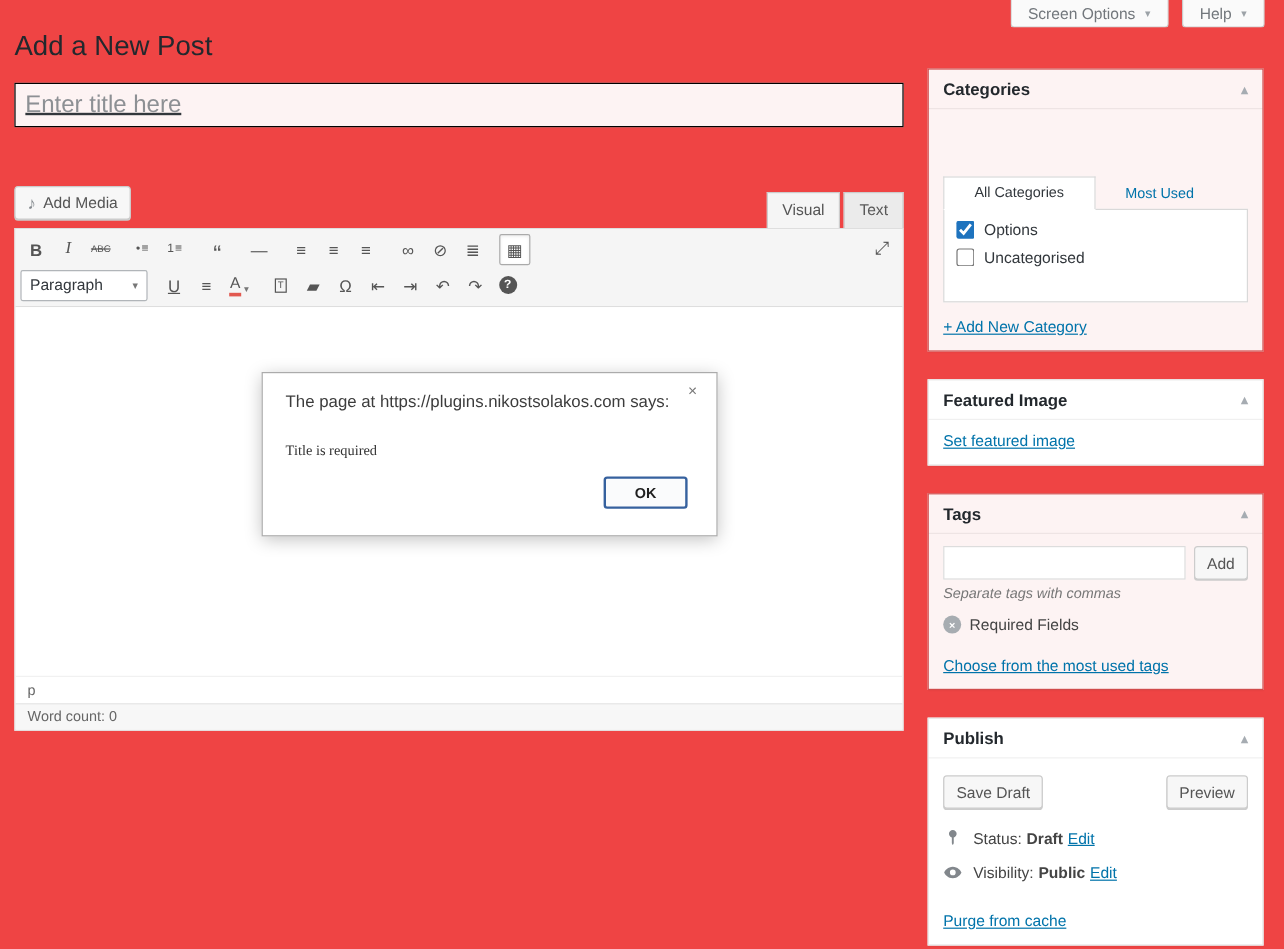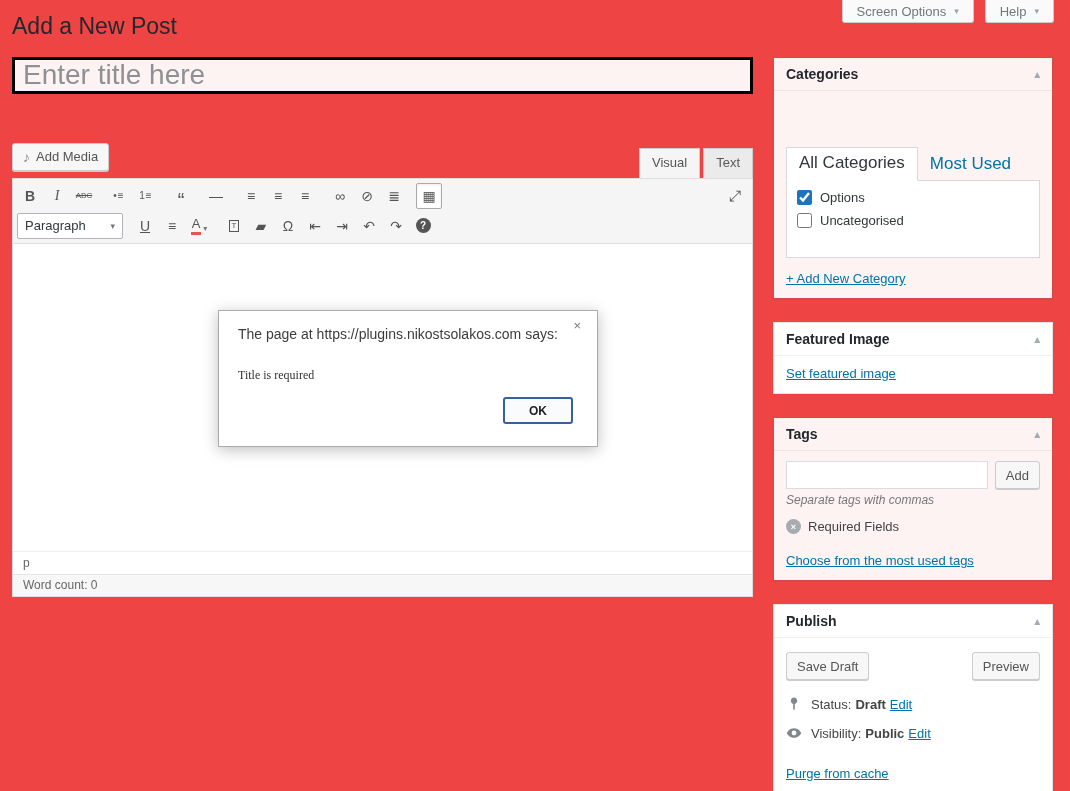--- a/index.html
+++ b/index.html
@@ -9,23 +9,23 @@
 
   
   .screen-meta { position:absolute; top:0; right:16px; display:flex; gap:11px; z-index:5; }
   .meta-btn { display:inline-flex; align-items:center; gap:8px; height:23px; padding:0 14px;
     background:#fafafa; border:1px solid #ccc; border-top:none; border-radius:0 0 3px 3px;
     font-size:13px; color:#72777c; cursor:pointer; font-family:inherit; }
   .meta-btn::after { content:"▾"; font-size:9px; color:#9ca2a7; }
 
   
   .main { position:absolute; left:12px; top:0; width:741px; }
-  .page-title { margin:0; padding:12px 0 0; font-size:23px; font-weight:400; color:#23282d; line-height:1.3; }
-  .title-input { margin-top:15px; width:100%; height:37px; font-size:28px; padding:3px 8px;
-    border:3px solid #000000; background:#fdf3f3; color:#32373c; outline:none; font-family:inherit; }
+  .page-title { margin:0; padding:24px 0 0; font-size:23px; font-weight:400; color:#23282d; line-height:1.3; }
+  .title-input { margin-top:15px; width:100%; height:37px; font-size:20px; padding:3px 8px;
+    border:1px solid #000000; background:#fdf3f3; color:#32373c; outline:none; font-family:inherit;text-decoration:underline; }
   .title-input::placeholder { color:#8d9094; }
 
   .editor-tools { margin-top:49px; display:flex; justify-content:space-between; align-items:flex-end; height:35px; }
   .btn { display:inline-flex; align-items:center; justify-content:center; gap:6px; background:#f7f7f7;
     border:1px solid #ccc; border-radius:3px; box-shadow:0 1px 0 #ccc; color:#555; font-size:13px;
     padding:0 10px; height:28px; font-family:inherit; cursor:pointer; white-space:nowrap; }
   .add-media-btn { align-self:flex-start; }
   .media-icon { color:#82878c; font-size:14px; }
   .editor-tabs { display:flex; }
   .editor-tab { padding:6px 12px 8px; font-size:13px; color:#595959; background:#ebebeb;
@@ -78,21 +78,21 @@
   .sidebar { position:absolute; left:773px; top:57px; width:280px; }
   .panel { background:#fff; border:1px solid #e5e5e5; box-shadow:0 1px 1px rgba(0,0,0,.04); margin-bottom:23px; }
   .panel.required { border-color:#d14b4b; background:#fdf3f3; }
   .panel-header { display:flex; justify-content:space-between; align-items:center; padding:8px 12px;
     font-size:14px; font-weight:700; color:#23282d; border-bottom:1px solid rgba(0,0,0,.06); }
   .toggle { color:#a6acb2; font-size:11px; cursor:pointer; }
   .panel-body { padding:10px 12px 12px; font-size:13px; color:#444; }
   .link { color:#0073aa; text-decoration:underline; cursor:pointer; font-size:13px; }
 
   .cat-tabs { display:flex; align-items:flex-end; position:relative; z-index:2; margin-bottom:-1px; }
-  .cat-tab { padding:5px 12px 7px; font-size:17px; }
+  .cat-tab { padding:5px 25px 7px; font-size:12px; }
   .cat-tab.active { background:#fff; border:1px solid #d9d9d9; border-bottom-color:#fff; color:#32373c; }
   .cat-tab.inactive { color:#0073aa; cursor:pointer;margin-top:48px; }
   .cat-list { background:#fff; border:1px solid #d9d9d9; height:78px; padding:9px 10px; overflow:auto; }
   .cat-item { display:flex; align-items:center; gap:8px; margin-bottom:8px; font-size:13px; color:#32373c; }
   input[type=checkbox] { width:15px; height:15px; margin:0; accent-color:#1e73be; }
   .add-cat { display:inline-block; margin-top:13px; }
 
   .tag-row { display:flex; gap:7px; align-items:center; }
   .tag-input { flex:1; min-width:0; height:28px; border:1px solid #ddd; background:#fff; padding:0 8px;
     font-size:13px; font-family:inherit; }

